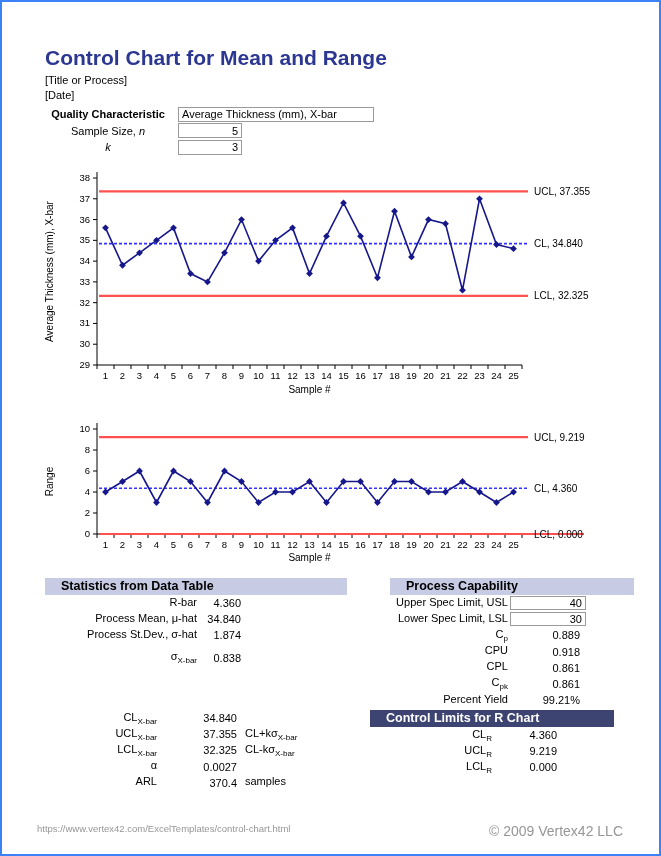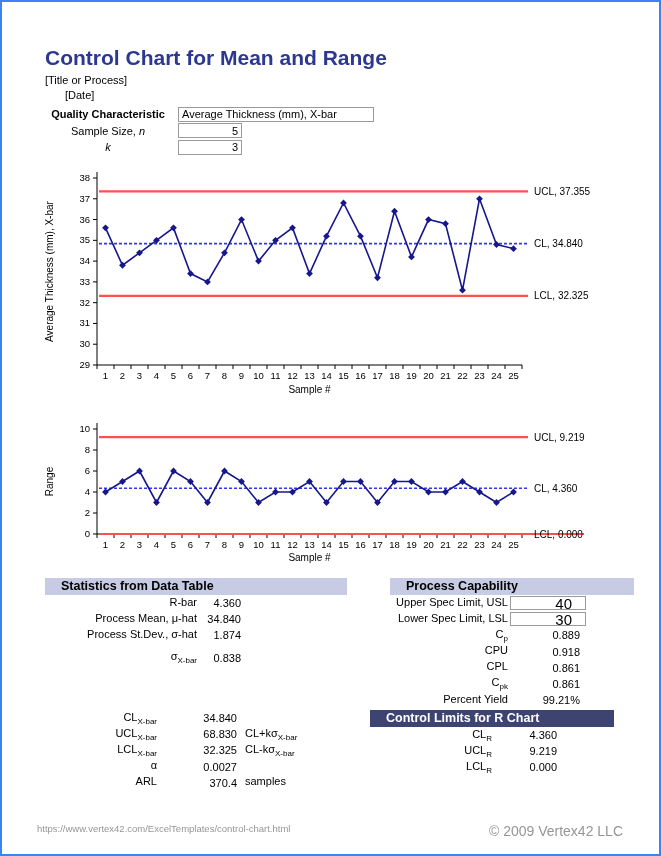--- a/index.html
+++ b/index.html
@@ -8,21 +8,21 @@
   .page {
     position:relative; width:661px; height:856px; background:#ffffff;
     border:2px solid #3b82f6; overflow:hidden;
   }
   .title {
     position:absolute; left:43px; top:44px;
     font-size:21px; font-weight:bold; color:#2c3792; letter-spacing:0;
   }
   .subtitle { position:absolute; left:43px; font-size:11px; color:#000; }
   .sub1 { top:72px; }
-  .sub2 { top:87px;margin-left:20px; }
+  .sub2 { top:87px; }
 
   
   .params { position:absolute; left:40px; top:104px; width:360px; }
   .prow { display:flex; align-items:center; height:16px; margin-bottom:0.5px; }
   .plabel { width:136px; text-align:center; font-size:11px; padding-right:4px; }
   .plabel b { font-weight:bold; }
   .pinput {
     height:15px; border:1px solid #9a9a9a; background:#fff;
     font-family:"Liberation Sans", sans-serif; font-size:11px; padding:0 3px;
   }
@@ -43,21 +43,21 @@
   .sec-header.light { background:#c7cce4; color:#000; }
   .sec-header.dark  { background:#3d4472; color:#fff; }
   .trow { display:flex; align-items:center; height:16.2px; font-size:11px; }
   .tlabel { text-align:right; white-space:nowrap; }
   .tval   { text-align:right; white-space:nowrap; }
   .tnote  { text-align:left; margin-left:8px; white-space:nowrap; }
   sub.tsub { font-size:8px; }
   .gap-top { margin-top:6px; }
   .tinput {
     height:14px; border:1px solid #9a9a9a; background:#fff; text-align:right;
-    font-family:"Liberation Sans", sans-serif; font-size:15px; padding:0 13px;
+    font-family:"Liberation Sans", sans-serif; font-size:11px; padding:0 3px;
   }
 
   .stats  { left:43px;  top:576px; width:302px; }
   .stats  .tlabel { width:152px; }
   .stats  .tval { width:44px; }
 
   .capab  { left:388px; top:576px; width:244px; }
   .capab  .tlabel { width:118px; }
   .capab  .tval { width:74px; padding-right:2px; }
   .capab  .tinput { width:76px; margin-left:2px; }
@@ -366,21 +366,21 @@
   </div>
 
   <div class="section xlimits">
     <div class="trow">
       <span class="tlabel"><span>CL</span><sub class="tsub">X-bar</sub></span>
       <span class="tval">34.840</span>
       <span class="tnote"><span></span><sub class="tsub"></sub></span>
     </div>
     <div class="trow">
       <span class="tlabel"><span>UCL</span><sub class="tsub">X-bar</sub></span>
-      <span class="tval">68.830</span>
+      <span class="tval">37.355</span>
       <span class="tnote"><span>CL+kσ</span><sub class="tsub">X-bar</sub></span>
     </div>
     <div class="trow">
       <span class="tlabel"><span>LCL</span><sub class="tsub">X-bar</sub></span>
       <span class="tval">32.325</span>
       <span class="tnote"><span>CL-kσ</span><sub class="tsub">X-bar</sub></span>
     </div>
     <div class="trow">
       <span class="tlabel"><span>α</span><sub class="tsub"></sub></span>
       <span class="tval">0.0027</span>

